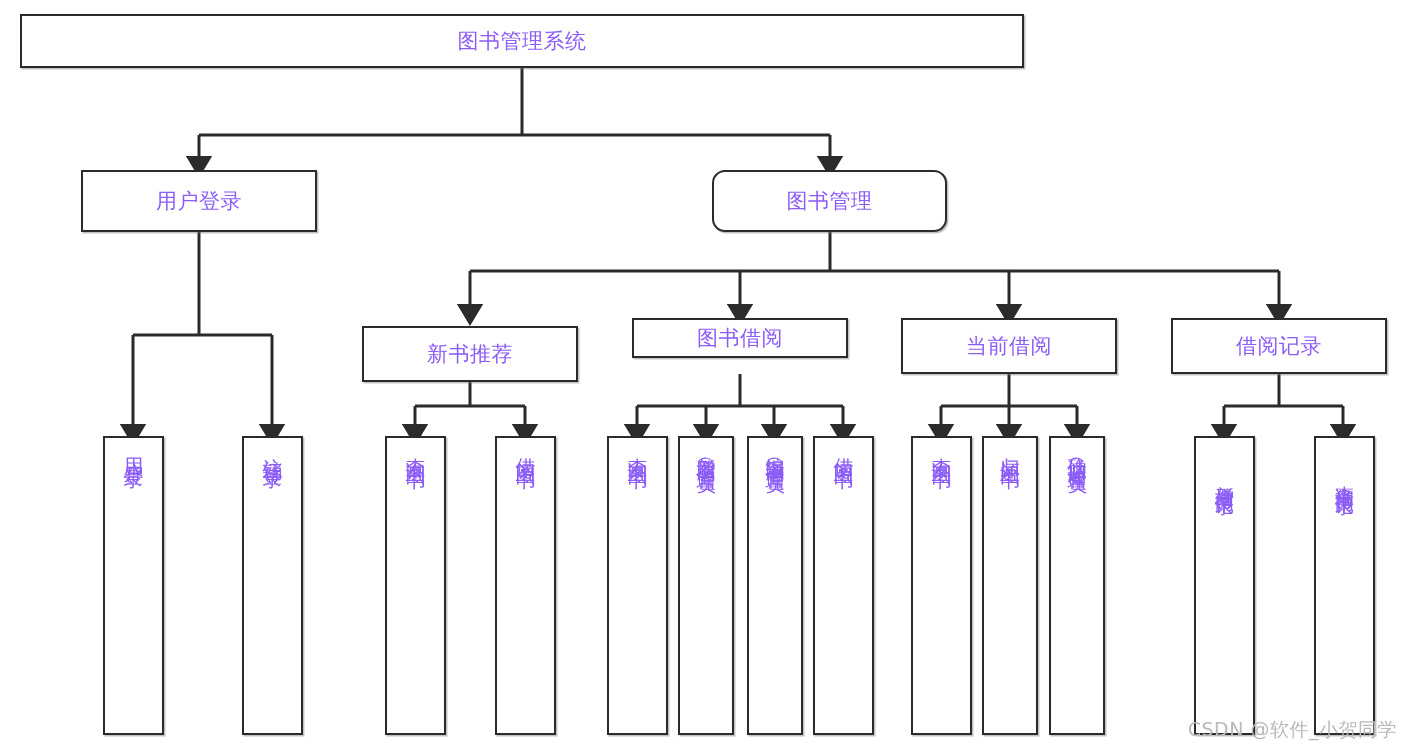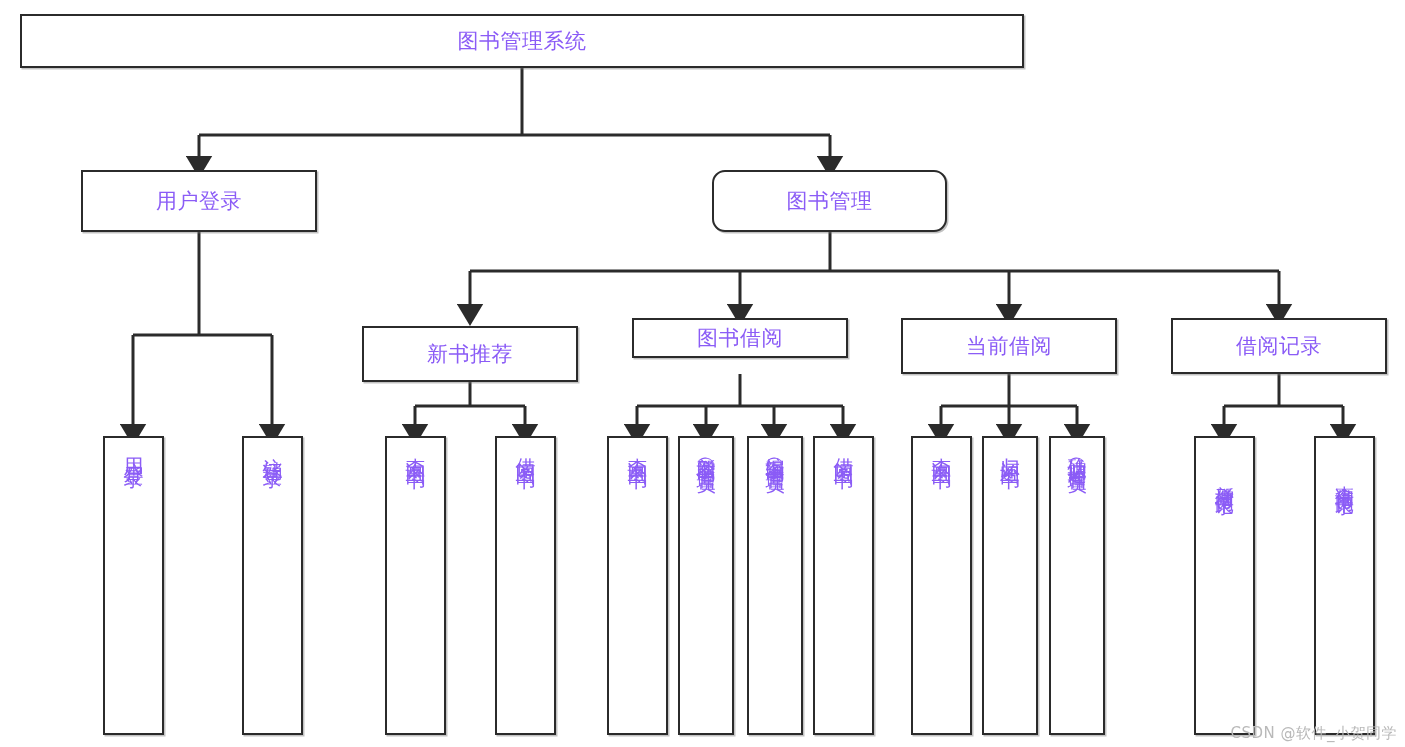--- a/index.html
+++ b/index.html
@@ -54,21 +54,21 @@
     font-size:19px;
     letter-spacing:2.5px;
   }
   .node.vert.pad .lbl{
     margin-top:28px;
   }
   .watermark{
     position:absolute;
     right:8px;
     bottom:4px;
-    font-size:15px;
+    font-size:19px;
     color:#b9b9b9;
     white-space:nowrap;
     letter-spacing:0.5px;
   }
 </style>
 </head>
 <body>
 
 <div id="stage">
 

